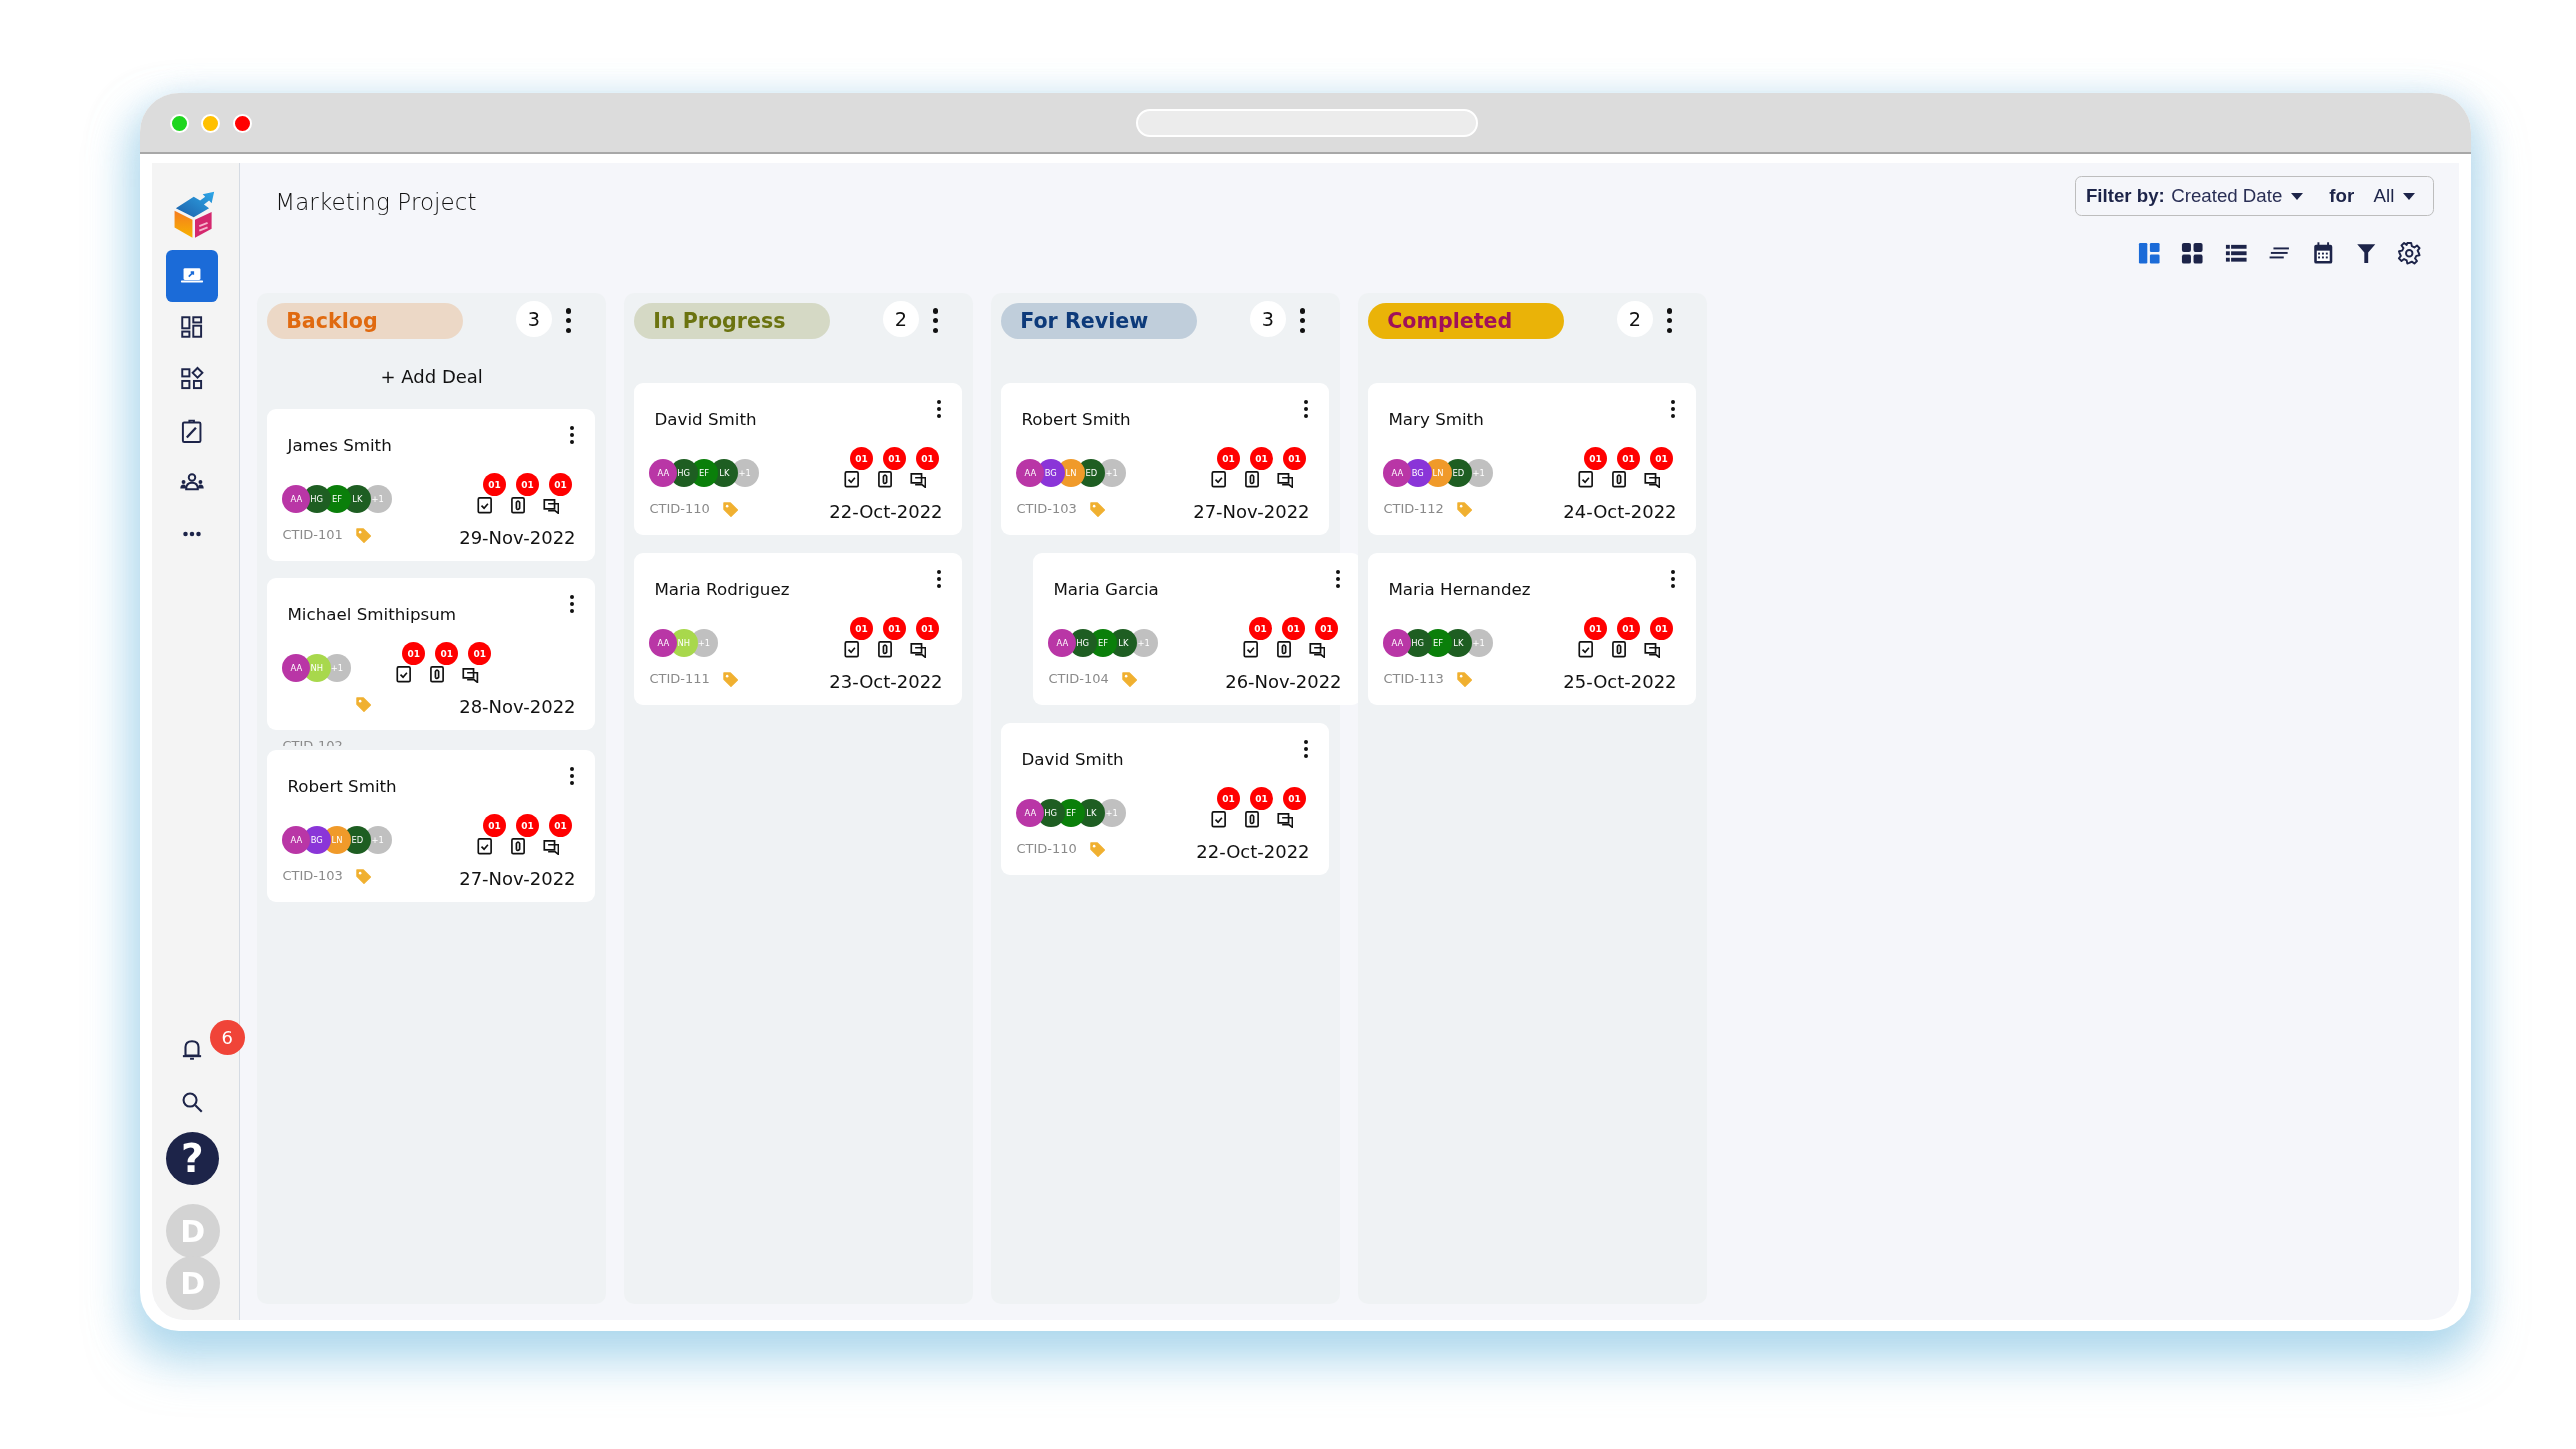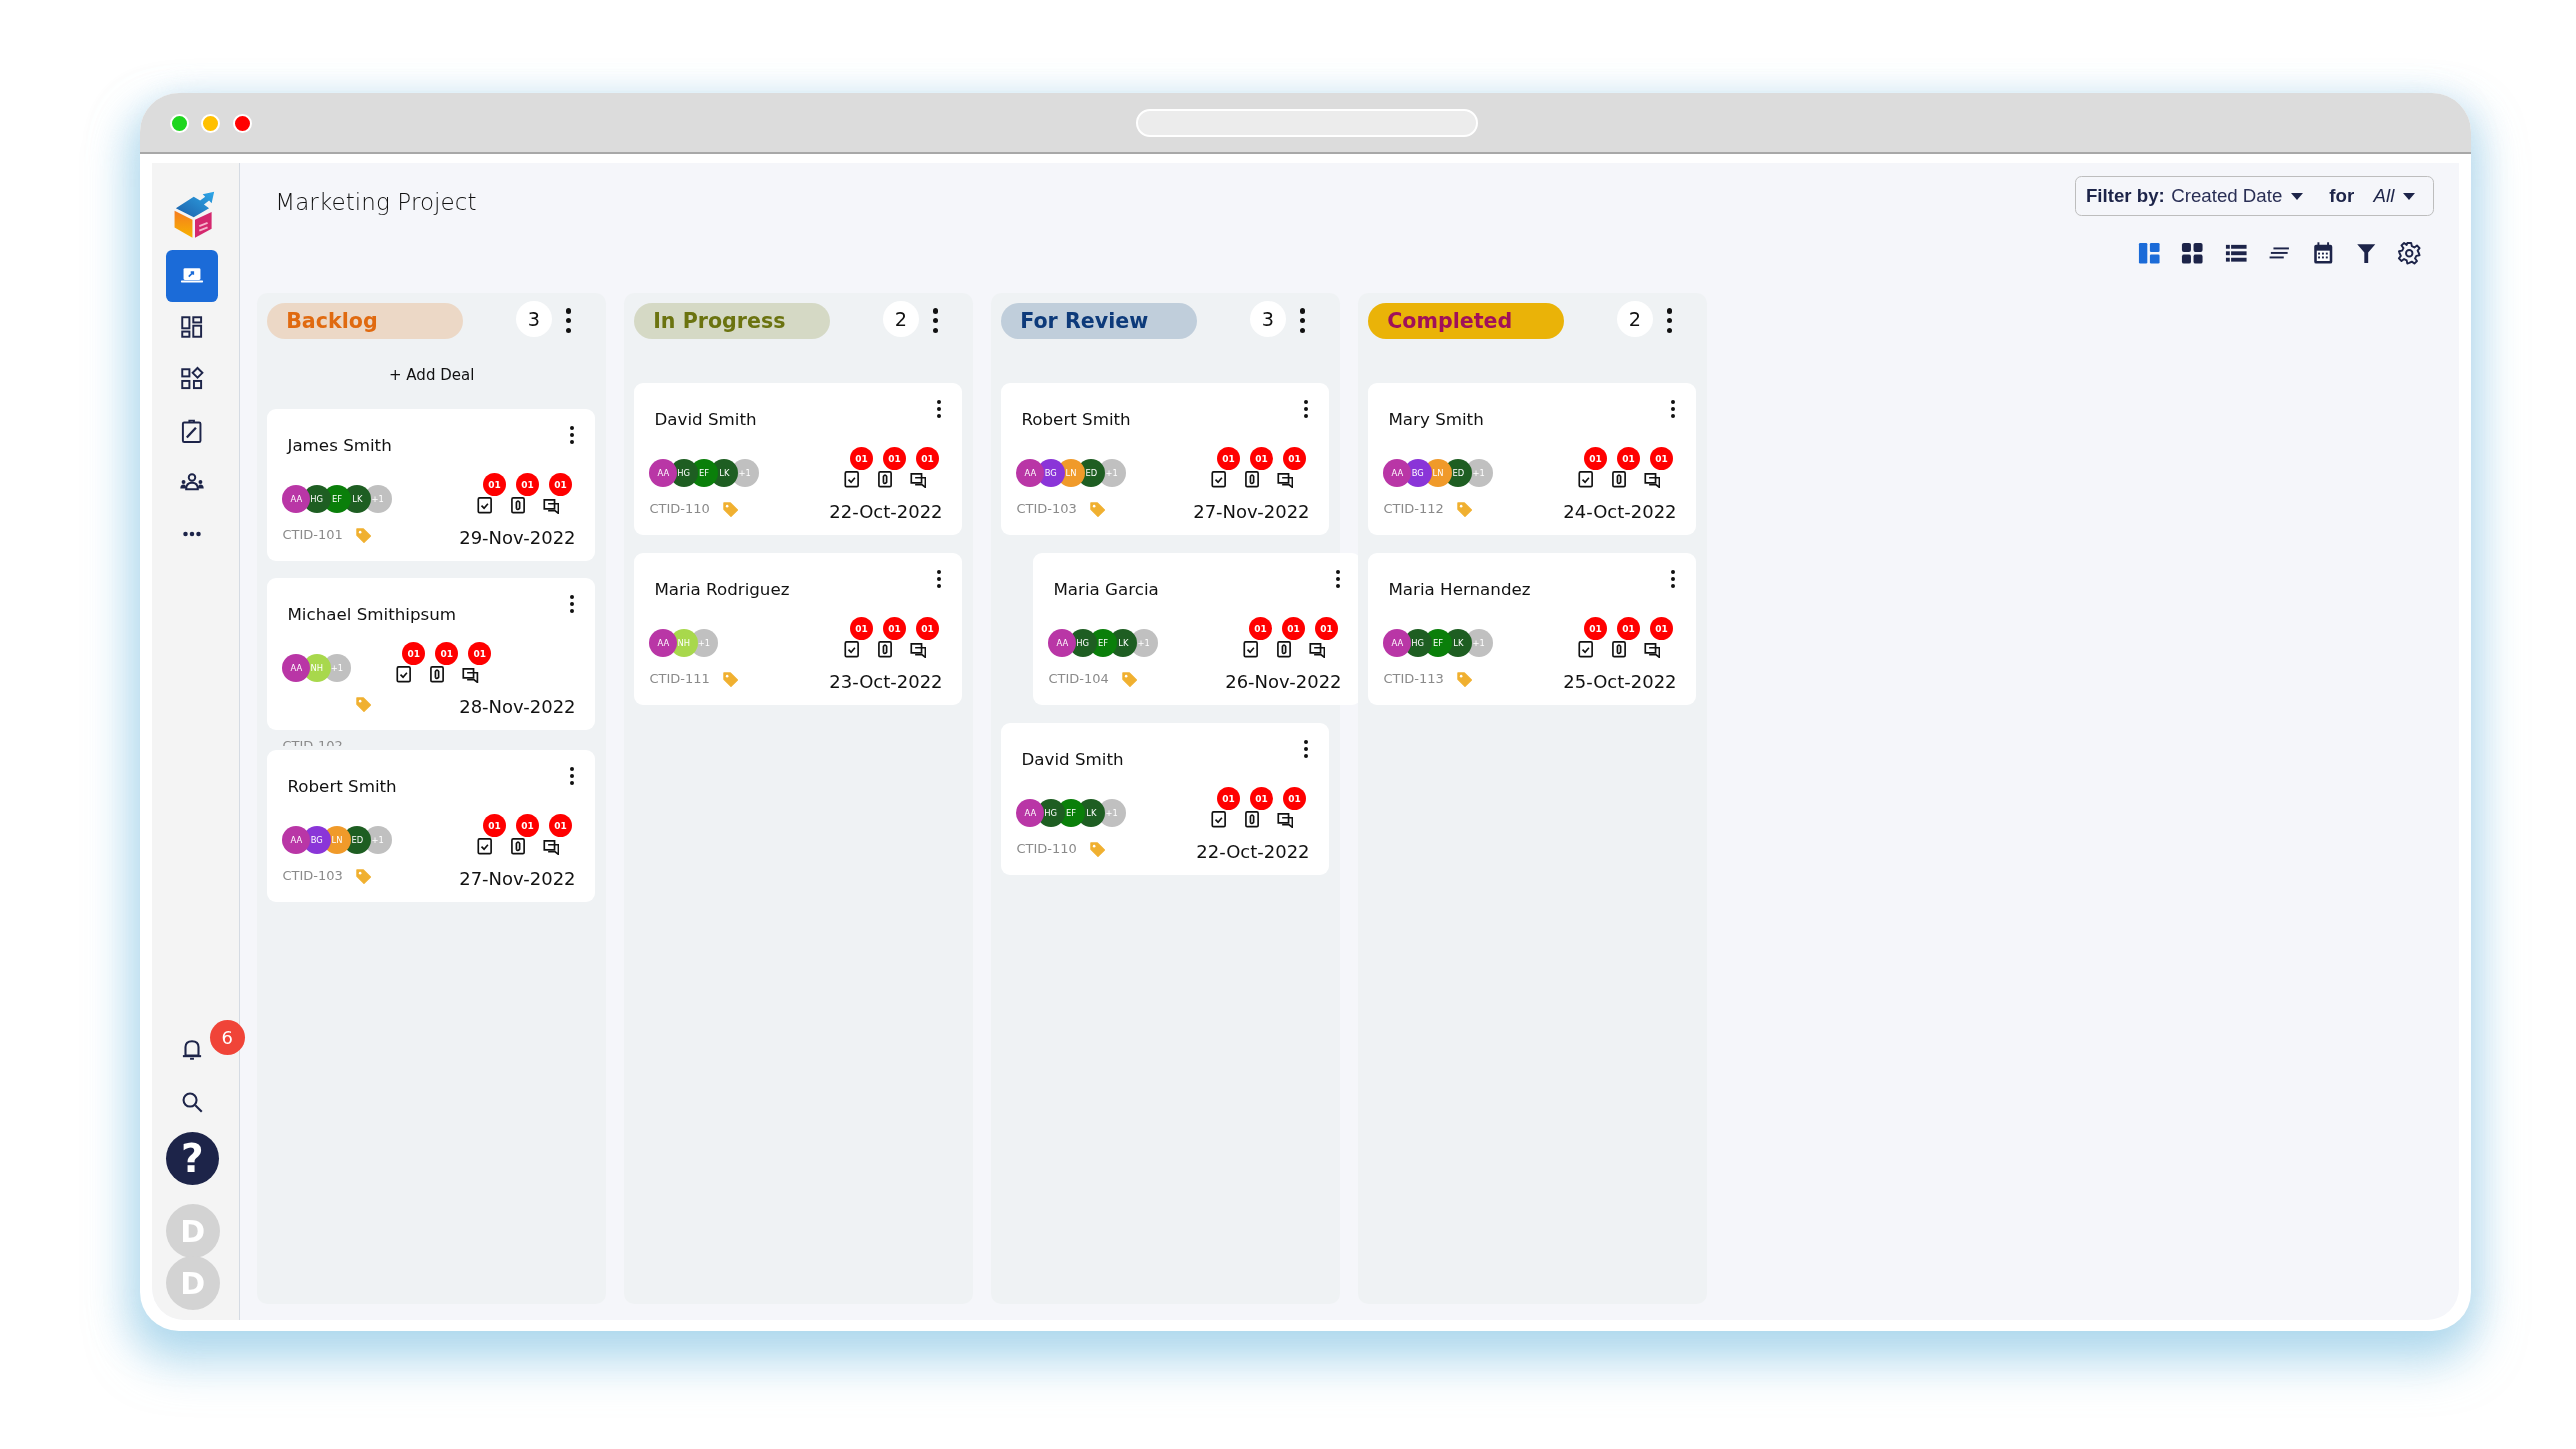--- a/index.html
+++ b/index.html
@@ -43,36 +43,36 @@
 
   .filter-box {
     position: absolute; left: 1923px; top: 13px; width: 359px; height: 40px;
     border: 1.6px solid #bdbdbd; border-radius: 6.4px; background: #f5f6fa;
     display: flex; align-items: center; padding-left: 9.7px; font-size: 18.7px; color: #1d2449; cursor: pointer;
   }
   .filter-box .lbl { font-weight: bold; color: #1d2449; }
   .filter-box .val { margin-left: 6.4px; color: #2a2f55; }
   .caret { display: inline-block; width: 0; height: 0; border-left: 6.4px solid transparent; border-right: 6.4px solid transparent; border-top: 7px solid #1d2449; margin-left: 9px; vertical-align: middle; }
   .filter-box .for { margin-left: 26px; font-weight: bold; }
-  .filter-box .val2 { margin-left: 19.3px; font-style: italic; }
+  .filter-box .val2 { margin-left: 19.3px; }
 
   .view-toolbar { position: absolute; top: 74px; left: 1984px; height: 32px; display: flex; align-items: center; }
   .tool-icon { width: 26px; height: 26px; margin-right: 17.4px; display: flex; align-items: center; justify-content: center; cursor: pointer; }
   .tool-icon svg { width: 24.5px; height: 24.5px; }
 
   
   .column { position: absolute; top: 130px; width: 349px; height: 1011px; background: #eff2f4; border-radius: 10.3px; }
   .col-header { position: absolute; top: 9.7px; left: 9.7px; right: 9.7px; height: 36px; }
   .col-pill { position: absolute; left: 0; top: 0; width: 196px; height: 36px; border-radius: 18px; display: flex; align-items: center; padding-left: 19.3px; font-size: 20.6px; font-weight: bold; font-family: "DejaVu Sans", sans-serif; cursor: pointer; }
   .col-count { position: absolute; left: 249px; top: -1.3px; width: 36px; height: 36px; border-radius: 50%; background: #fff; display: flex; align-items: center; justify-content: center; font-size: 19.3px; color: #111; font-family: "DejaVu Sans", sans-serif; }
   .kebab { position: absolute; width: 7.7px; height: 26px; display: flex; flex-direction: column; align-items: center; justify-content: space-between; cursor: pointer; }
   .kebab span { width: 5.2px; height: 5.2px; border-radius: 50%; background: #111; display: block; }
   .col-header .kebab { left: 298px; top: 5.8px; height: 24.5px; }
 
-  .add-deal { position: absolute; left: 0; right: 0; top: 73px; text-align: center; font-size: 15px; color: #111; cursor: pointer; font-family: "DejaVu Sans", sans-serif; }
+  .add-deal { position: absolute; left: 0; right: 0; top: 73px; text-align: center; font-size: 18px; color: #111; cursor: pointer; font-family: "DejaVu Sans", sans-serif; }
 
   .card { position: absolute; left: 9.7px; width: 328px; height: 152px; background: #ffffff; border-radius: 9px; cursor: pointer; padding-left: 22px; }
   .card-name { position: absolute; left: 20.6px; top: 26px; font-size: 16.7px; color: #111; font-family: "DejaVu Sans", sans-serif; }
   .card .kebab { right: 19.3px; top: 16.7px; height: 18px; width: 6.4px; }
   .card .kebab span { width: 3.9px; height: 3.9px; }
 
   .avatars { position: absolute; left: 15.5px; top: 76px; display: flex; }
   .av { width: 28px; height: 28px; border-radius: 50%; color: #fff; font-size: 8.4px; display: flex; align-items: center; justify-content: center; margin-right: -7.7px; font-family: "DejaVu Sans", sans-serif; position: relative; }
 
   .counters { position: absolute; right: 19.3px; top: 64px; display: flex; }

